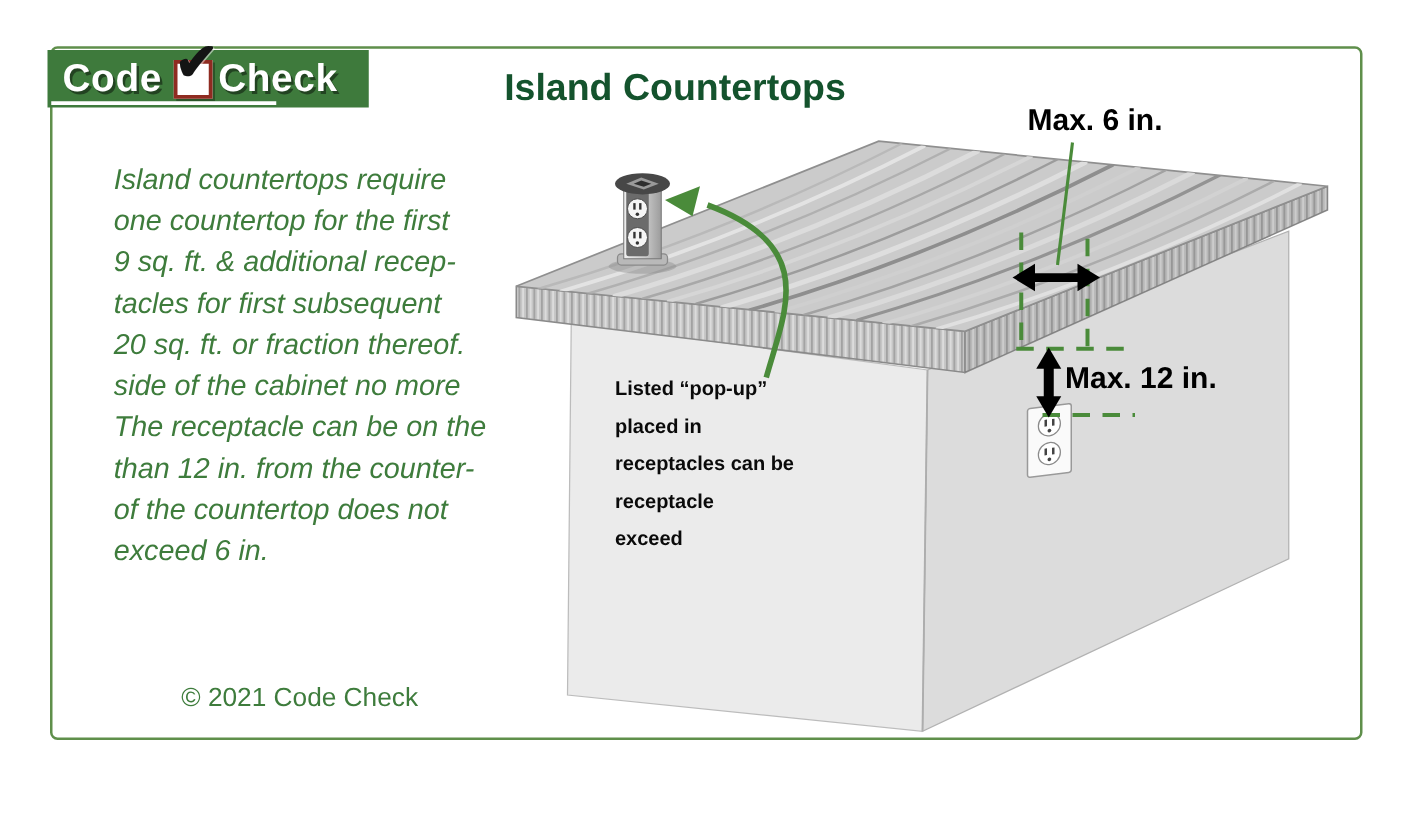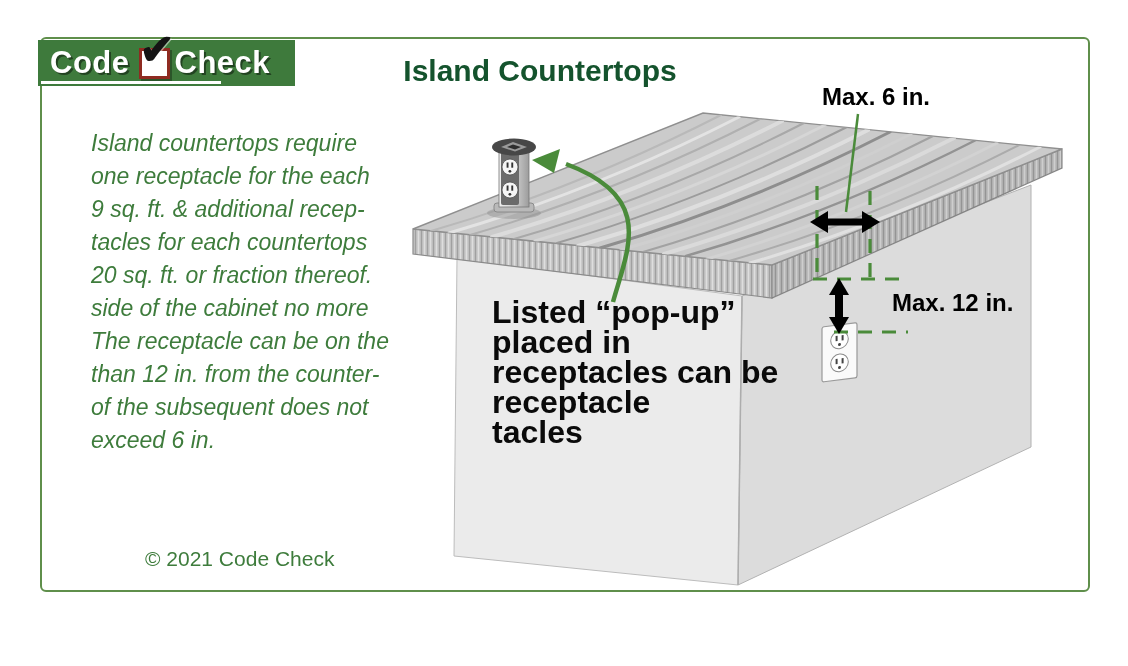--- a/index.html
+++ b/index.html
@@ -20,22 +20,22 @@
   
   .title{position:absolute;left:320px;top:54px;width:440px;text-align:center;
          font-size:30px;font-weight:bold;color:#14532d;}
   
   .note{position:absolute;left:70px;top:127px;width:350px;font-size:23px;line-height:33px;
         font-style:italic;color:#3e7c3c;margin-left:21px;}
   .copyright{position:absolute;left:145px;top:547px;font-size:21px;color:#3e7c3c;text-align:center;}
   
   .max6{position:absolute;left:796px;top:83px;width:160px;text-align:center;
         font-size:24px;font-weight:bold;color:#000000;}
-  .max12{position:absolute;left:852px;top:289px;font-size:24px;font-weight:bold;color:#000000;margin-left:40px;}
-  .popup-note{position:absolute;left:492px;top:297px;font-size:32px;line-height:30px;
+  .max12{position:absolute;left:852px;top:289px;font-size:24px;font-weight:bold;color:#000000;}
+  .popup-note{position:absolute;left:492px;top:297px;font-size:16px;line-height:30px;
         font-weight:bold;color:#0a0a0a;}
   svg.illustration{position:absolute;left:0;top:0;width:1128px;height:666px;}
 </style>
 </head>
 <body>
 
 <div class="page">
   <div class="panel"></div>
 
   <div class="logo">
@@ -44,28 +44,28 @@
       <span class="check">✔</span>
     </span>
     <span class="word">Check</span>
     <span class="underline"></span>
   </div>
 
   <div class="title">Island Countertops</div>
 
   <div class="note">
     <div>Island countertops require</div>
-    <div>one receptacle for the each</div>
+    <div>one countertop for the first</div>
     <div>9 sq. ft. &amp; additional recep-</div>
-    <div>tacles for each countertops</div>
+    <div>tacles for first subsequent</div>
     <div>20 sq. ft. or fraction thereof.</div>
     <div>side of the cabinet no more</div>
     <div>The receptacle can be on the</div>
     <div>than 12 in. from the counter-</div>
-    <div>of the subsequent does not</div>
+    <div>of the countertop does not</div>
     <div>exceed 6 in.</div>
   </div>
 
   <div class="copyright">© 2021 Code Check</div>
 
   <svg class="illustration" viewBox="0 0 1128 666">
     <defs>
       <pattern id="endgrain" width="6" height="30" patternUnits="userSpaceOnUse">
         <rect width="6" height="30" fill="#c6c6c6"></rect>
         <line x1="1.5" y1="0" x2="1.5" y2="30" stroke="#a0a0a0" stroke-width="1.4"></line>
@@ -163,15 +163,15 @@
   </svg>
 
   <div class="max6">Max. 6 in.</div>
   <div class="max12">Max. 12 in.</div>
 
   <div class="popup-note">
     <div>Listed “pop-up”</div>
     <div>placed in</div>
     <div>receptacles can be</div>
     <div>receptacle</div>
-    <div>tacles</div>
+    <div>exceed</div>
   </div>
 </div>
 
 </body></html>

